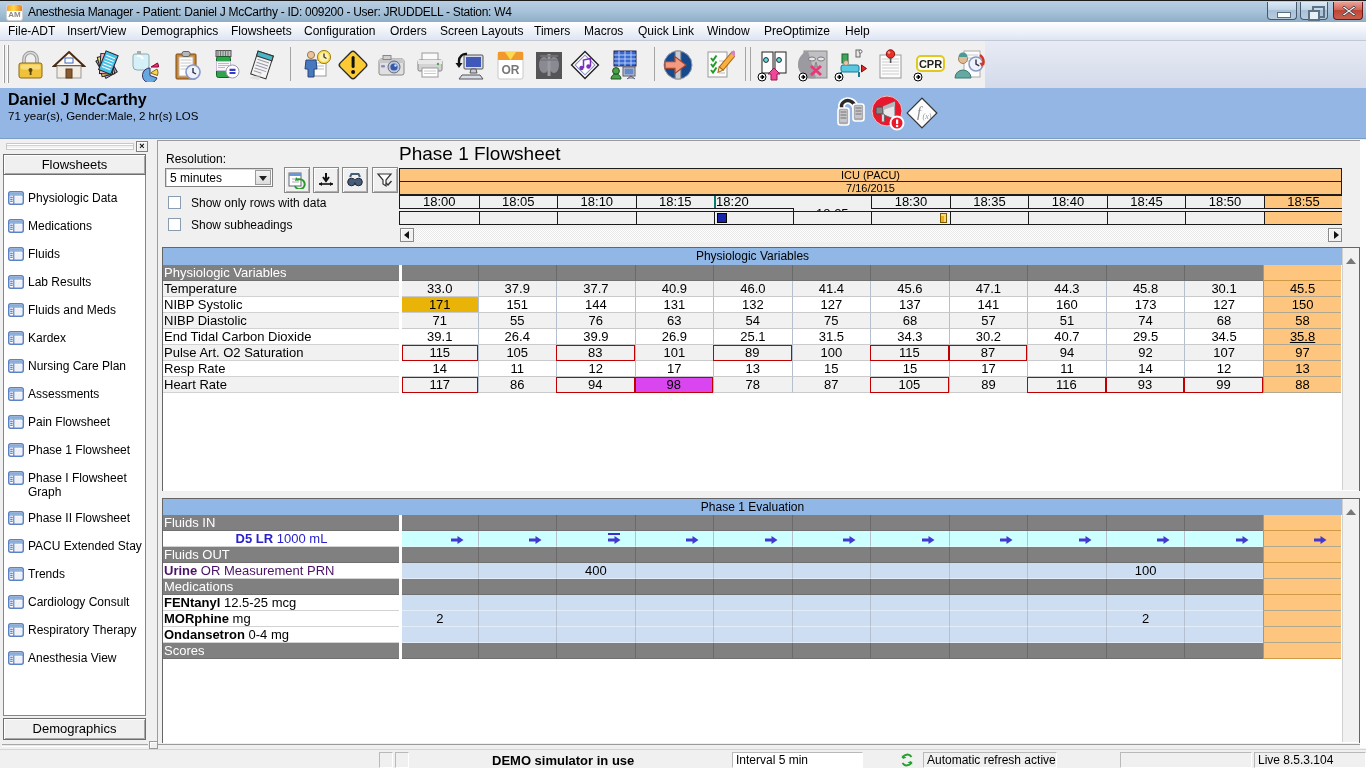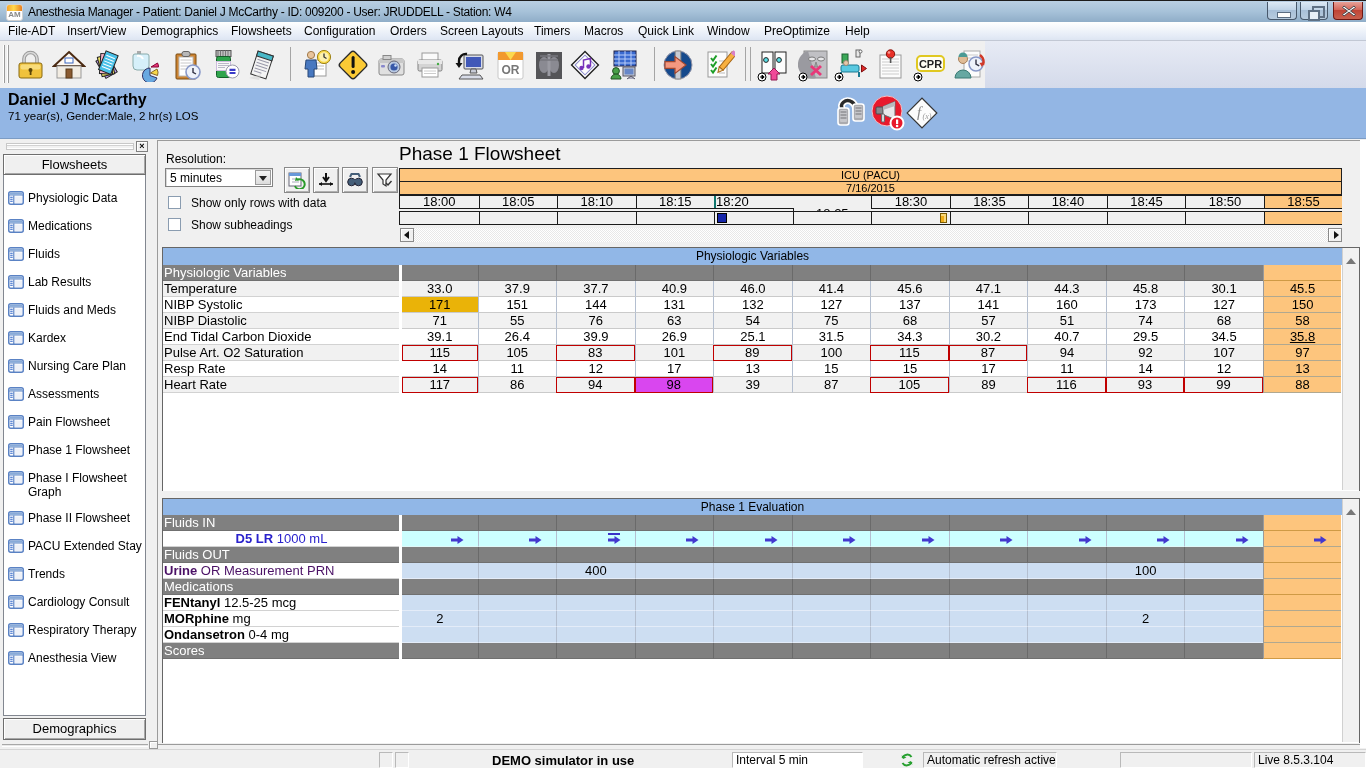--- a/index.html
+++ b/index.html
@@ -736,21 +736,21 @@
         <div class="dcell" style="left:785.7px; top:113px; width:78.5px; background:#ffffff; border-left:1px solid #b4bfd0;border-bottom:1px solid #cacaca;">17</div>
         <div class="dcell" style="left:864.2px; top:113px; width:78.5px; background:#ffffff; border-left:1px solid #b4bfd0;border-bottom:1px solid #cacaca;">11</div>
         <div class="dcell" style="left:942.8px; top:113px; width:78.5px; background:#ffffff; border-left:1px solid #b4bfd0;border-bottom:1px solid #cacaca;">14</div>
         <div class="dcell" style="left:1021.3px; top:113px; width:78.5px; background:#ffffff; border-left:1px solid #b4bfd0;border-bottom:1px solid #cacaca;">12</div>
         <div class="dcell" style="left:1099.8px; top:113px; width:78.5px; background:#fdc57d; border-left:1px solid #9a9a9a;border-bottom:1px solid #b0a890;">13</div>
         <div class="rowlbl" style="top:129px; background:#f1f1f1; border-bottom:1px solid #d2d2d2;">Heart Rate</div>
         <div class="dcell" style="left:239.0px; top:129px; width:75.5px; background:#f1f1f1; border:1px solid #c00000; line-height:13px;">117</div>
         <div class="dcell" style="left:314.5px; top:129px; width:78.5px; background:#f1f1f1; border-left:1px solid #b4bfd0;border-bottom:1px solid #cacaca;">86</div>
         <div class="dcell" style="left:393.1px; top:129px; width:78.5px; background:#f1f1f1; border-left:1px solid #b4bfd0;border:1px solid #c00000; line-height:13px;">94</div>
         <div class="dcell" style="left:471.6px; top:129px; width:78.5px; background:#d946ef; border-left:1px solid #b4bfd0;border:1px solid #c00000; line-height:13px;">98</div>
-        <div class="dcell" style="left:550.1px; top:129px; width:78.5px; background:#f1f1f1; border-left:1px solid #b4bfd0;border-bottom:1px solid #cacaca;">39</div>
+        <div class="dcell" style="left:550.1px; top:129px; width:78.5px; background:#f1f1f1; border-left:1px solid #b4bfd0;border-bottom:1px solid #cacaca;">78</div>
         <div class="dcell" style="left:628.6px; top:129px; width:78.5px; background:#f1f1f1; border-left:1px solid #b4bfd0;border-bottom:1px solid #cacaca;">87</div>
         <div class="dcell" style="left:707.2px; top:129px; width:78.5px; background:#f1f1f1; border-left:1px solid #b4bfd0;border:1px solid #c00000; line-height:13px;">105</div>
         <div class="dcell" style="left:785.7px; top:129px; width:78.5px; background:#f1f1f1; border-left:1px solid #b4bfd0;border-bottom:1px solid #cacaca;">89</div>
         <div class="dcell" style="left:864.2px; top:129px; width:78.5px; background:#f1f1f1; border-left:1px solid #b4bfd0;border:1px solid #c00000; line-height:13px;">116</div>
         <div class="dcell" style="left:942.8px; top:129px; width:78.5px; background:#f1f1f1; border-left:1px solid #b4bfd0;border:1px solid #c00000; line-height:13px;">93</div>
         <div class="dcell" style="left:1021.3px; top:129px; width:78.5px; background:#f1f1f1; border-left:1px solid #b4bfd0;border:1px solid #c00000; line-height:13px;">99</div>
         <div class="dcell" style="left:1099.8px; top:129px; width:78.5px; background:#fdc57d; border-left:1px solid #9a9a9a;border-bottom:1px solid #b0a890;">88</div>
       </div>
     <div id="table2" class="tblwrap abs" style="top:357px; height:245px;">
         <div class="bluehdr" style="height:16px; line-height:16px;">Phase 1 Evaluation</div>

